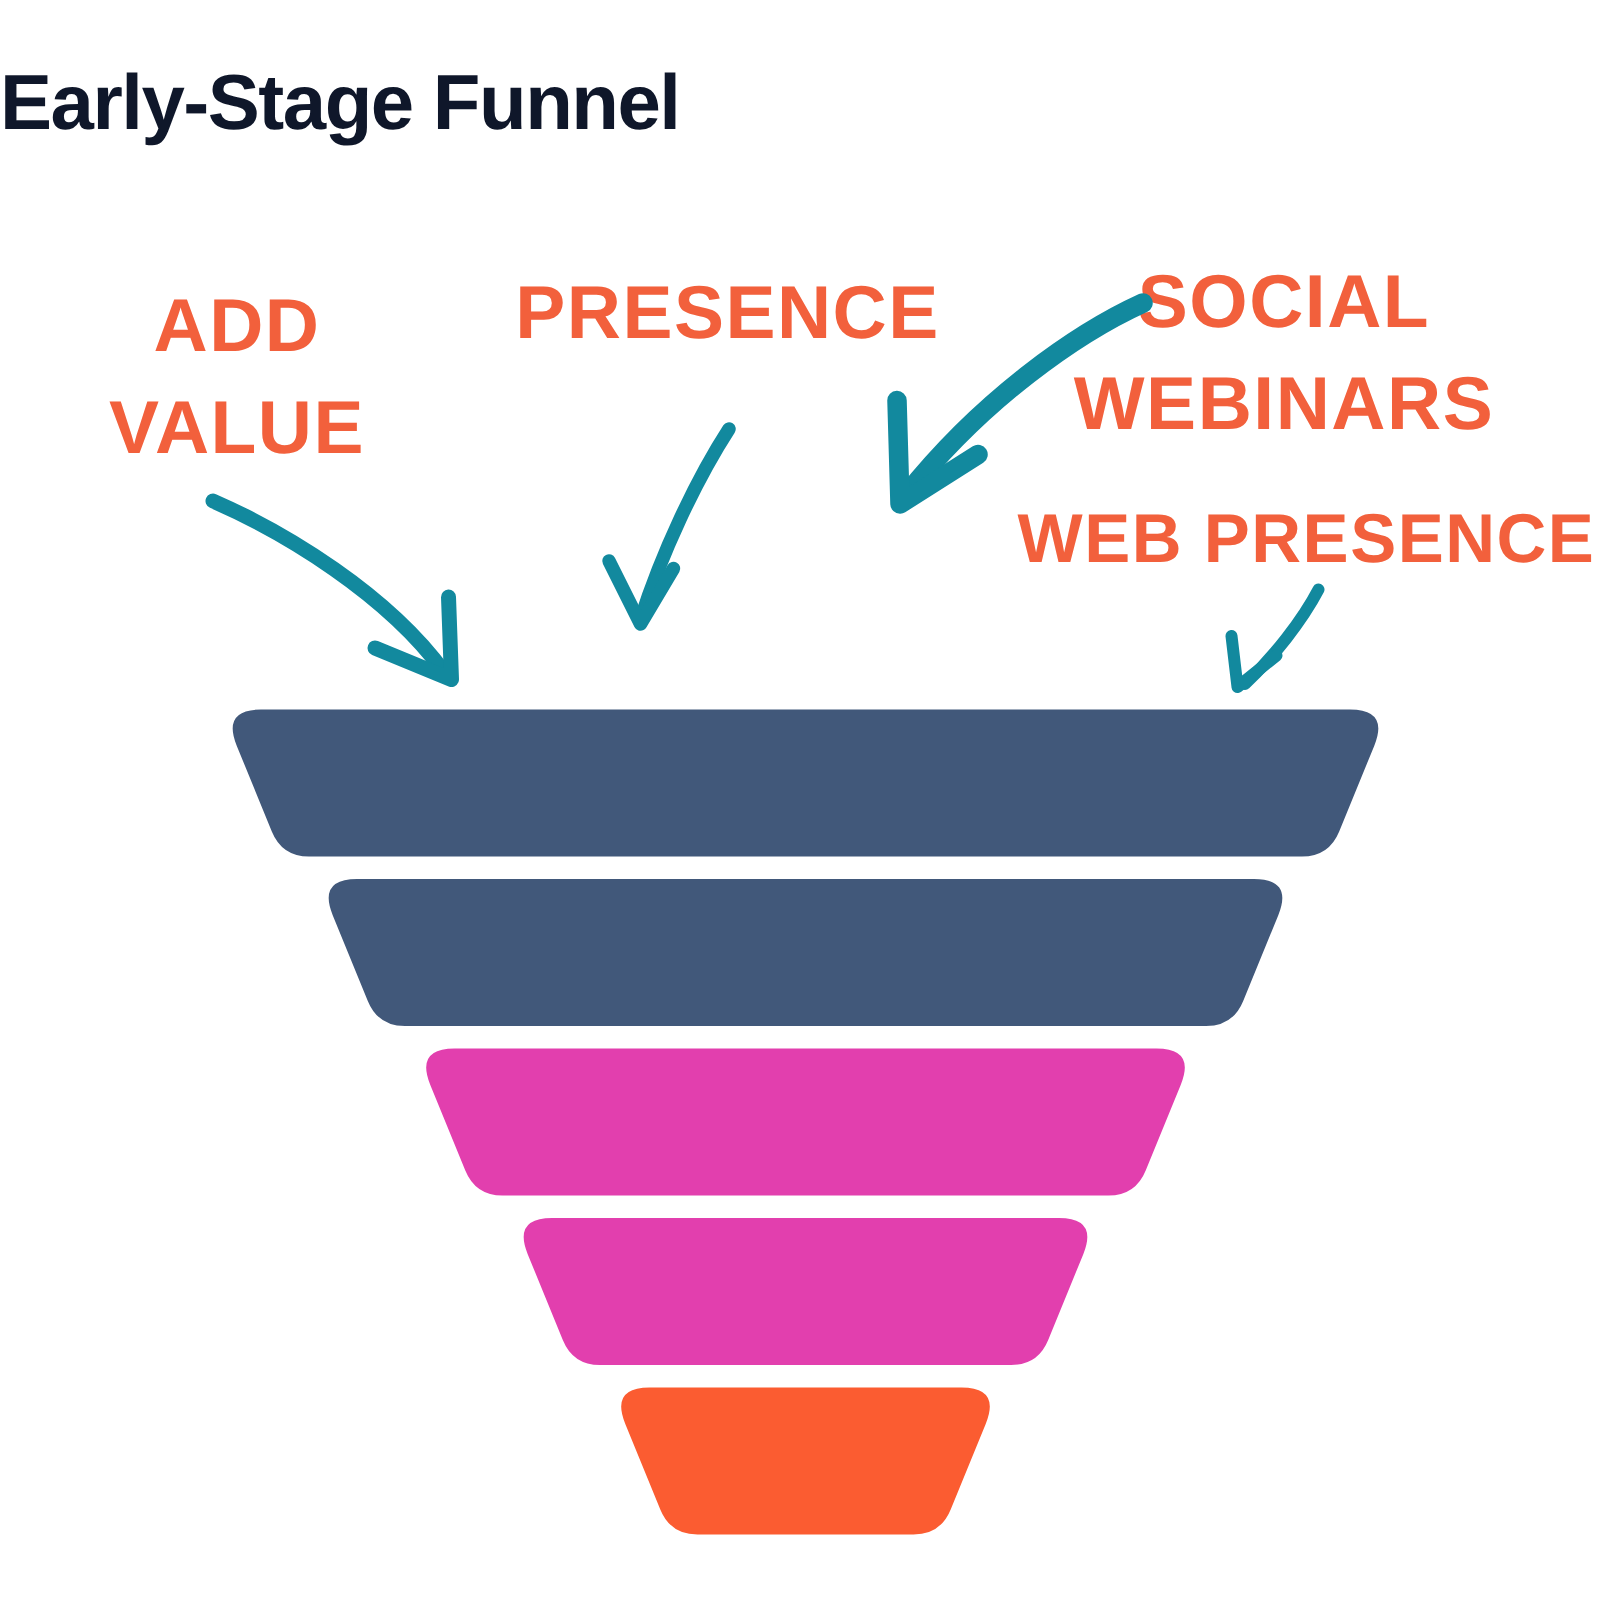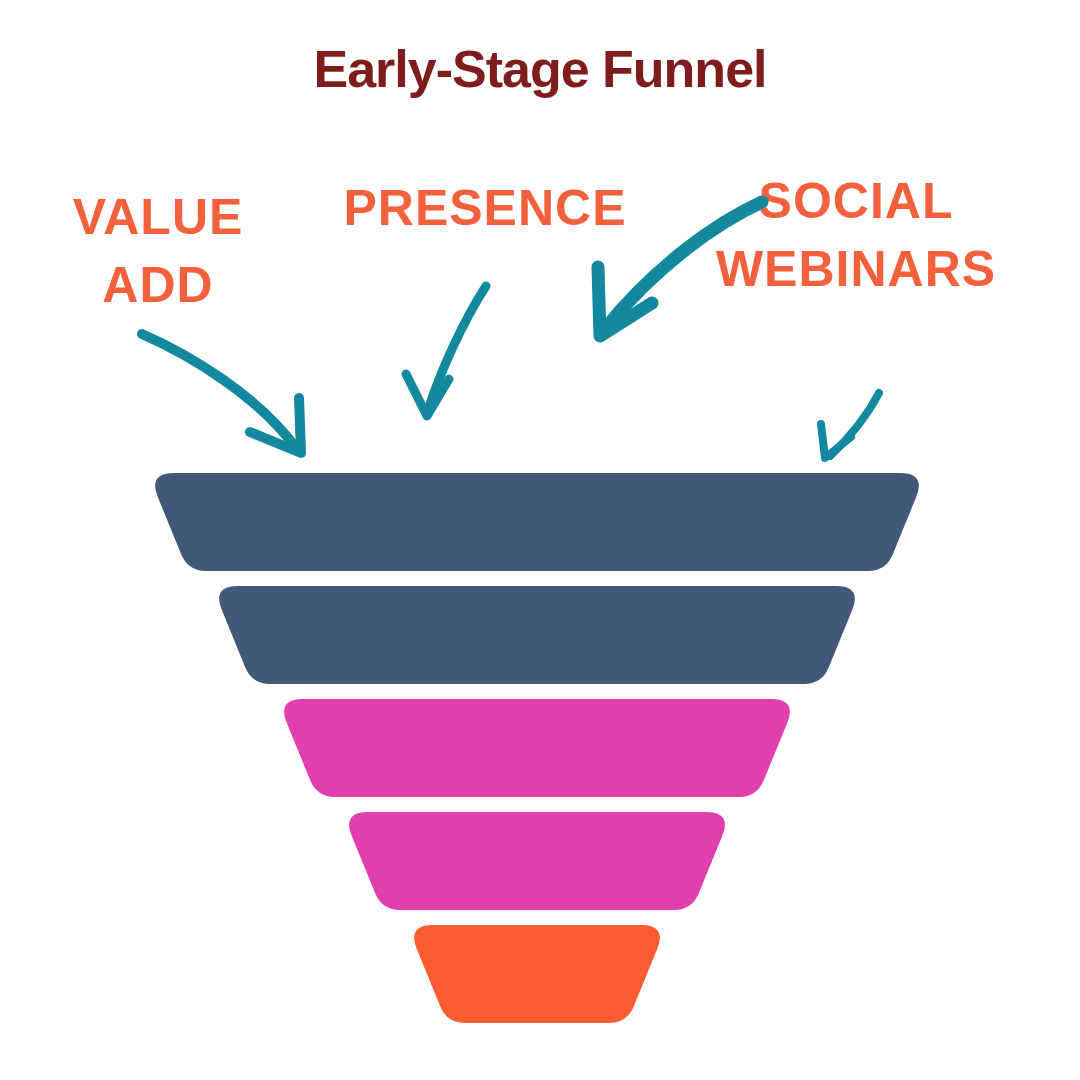--- a/index.html
+++ b/index.html
@@ -10,25 +10,25 @@
     overflow: hidden;
   }
   .canvas {
     position: relative;
     width: 1080px; height: 1080px;
     background: #ffffff;
   }
   .title {
     position: absolute;
     left: 0; top: 38px; width: 1080px;
-    text-align: center;
+    text-align: left;
     font-size: 52px;
     font-weight: bold;
     letter-spacing: -1px;
-    color: #7f1d1d;
+    color: #0f172a;
     line-height: 1.2;
   }
   .funnel-svg {
     position: absolute;
     left: 0; top: 0;
     width: 1080px; height: 1080px;
   }
   .annotation {
     position: absolute;
     text-align: center;
@@ -45,33 +45,36 @@
   .annotation.web-presence{ left: 871px; top: 359px; transform: translate(-50%, -50%); font-size: 46px; }
 </style>
 </head>
 <body>
 
 <div class="canvas">
 
   <div class="title">Early-Stage Funnel</div>
 
   <div class="annotation value-add">
+    <div>ADD</div>
     <div>VALUE</div>
-    <div>ADD</div>
   </div>
 
   <div class="annotation webinars">
     <div>PRESENCE</div>
   </div>
 
   <div class="annotation social">
     <div>SOCIAL</div>
     <div>WEBINARS</div>
   </div>
 
+  <div class="annotation web-presence">
+    <div>WEB PRESENCE</div>
+  </div>
 
   <svg class="funnel-svg" viewBox="0 0 1080 1080" xmlns="http://www.w3.org/2000/svg">
 
     <path d="M 174 473 H 900 Q 926 473 916.2 497.1 L 892.8 554.3 Q 886 571 868 571 H 206 Q 188 571 181.2 554.3 L 157.8 497.1 Q 148 473 174 473 Z" fill="#41587a"></path>
     <path d="M 238 586 H 836 Q 862 586 852.2 610.1 L 828.8 667.3 Q 822 684 804 684 H 270 Q 252 684 245.2 667.3 L 221.8 610.1 Q 212 586 238 586 Z" fill="#41587a"></path>
     <path d="M 303 699 H 771 Q 797 699 787.2 723.1 L 763.8 780.3 Q 757 797 739 797 H 335 Q 317 797 310.2 780.3 L 286.8 723.1 Q 277 699 303 699 Z" fill="#e23fae"></path>
     <path d="M 368 812 H 706 Q 732 812 722.2 836.1 L 698.8 893.3 Q 692 910 674 910 H 400 Q 382 910 375.2 893.3 L 351.8 836.1 Q 342 812 368 812 Z" fill="#e23fae"></path>
     <path d="M 433 925 H 641 Q 667 925 657.2 949.1 L 633.8 1006.3 Q 627 1023 609 1023 H 465 Q 447 1023 440.2 1006.3 L 416.8 949.1 Q 407 925 433 925 Z" fill="#fb5c31"></path>
 
     <g fill="none" stroke-linecap="round" stroke-linejoin="round" stroke="#12899e">

